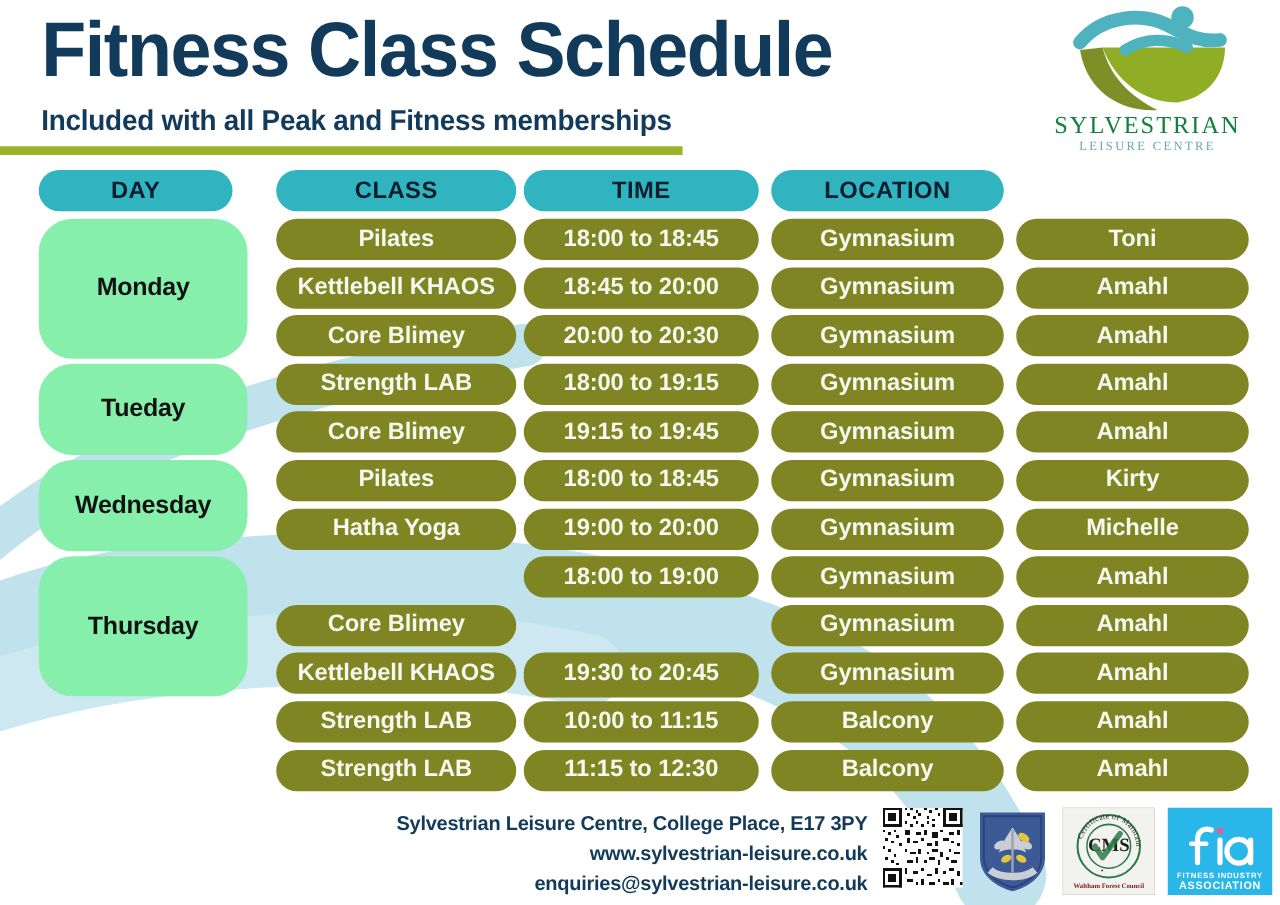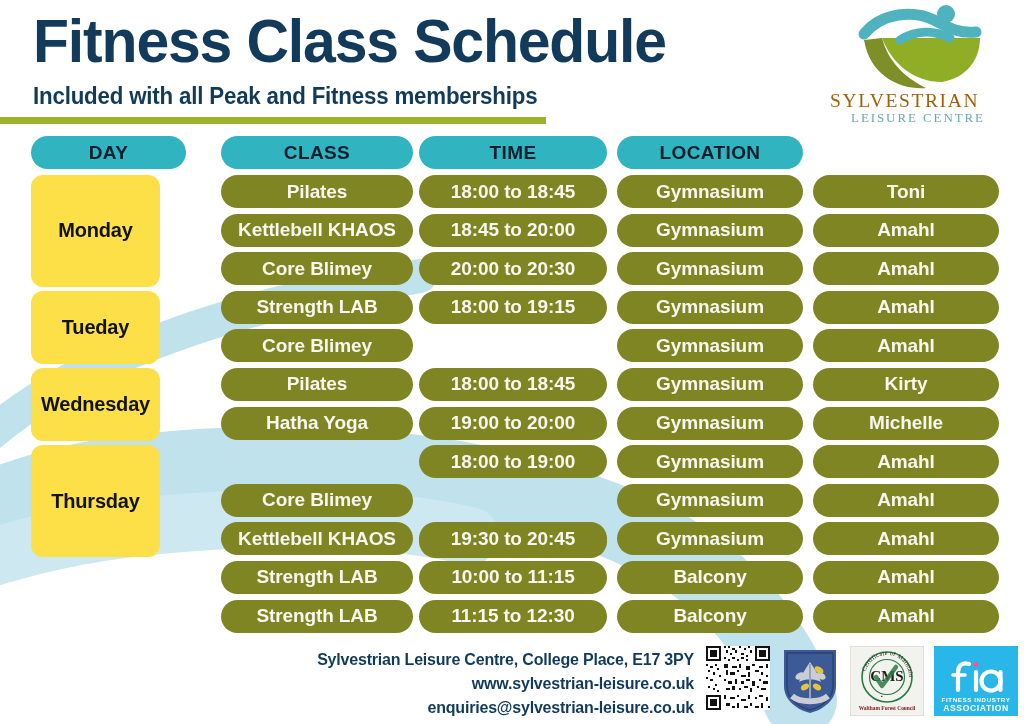--- a/index.html
+++ b/index.html
@@ -47,32 +47,33 @@
   .rule {
     position: absolute; left: 0px; top: 117px;
     width: 546px; height: 7px;
     background: #9CB22A;
   }
 
   
   .brand { position: absolute; right: 18px; top: 4px; width: 176px; height: 124px; z-index: 4; }
   .brand svg { display: block; }
   .brand-name {
+    text-align: center;
     font-family: "Liberation Serif", serif;
-    color: #a16207;
+    color: #15803d;
     font-size: 19.5px;
     letter-spacing: 1.6px;
     line-height: 20px;
     margin-top: 1px;
   }
   .brand-sub {
     text-align: center;
     font-family: "Liberation Serif", serif;
     color: #6BA8B0;
-    font-size: 13px;
+    font-size: 10px;
     letter-spacing: 1.9px;
     line-height: 11px;
     margin-top: 1px;
   }
 
   
   .table { position: absolute; left: 0; top: 136px; width: 1024px; z-index: 3; }
 
   .head-row { position: relative; height: 37px; }
   .pill {
@@ -97,24 +98,24 @@
     color: #F7F7EF;
     font-size: 19px;
     font-weight: 700;
     letter-spacing: -0.1px;
   }
 
   
   .day-layer { position: absolute; left: 0; top: 37px; width: 220px; height: 470px; }
   .day-pill {
     position: absolute;
-    left: 31px; width: 129px;
-    background: #fde047;
+    left: 31px; width: 167px;
+    background: #86efac;
     color: #121212;
-    border-radius: 12px;
+    border-radius: 27px;
     display: flex; align-items: center; justify-content: center;
     font-size: 20px; font-weight: 700;
     letter-spacing: -0.2px;
   }
 
   
   .footer { position: absolute; left: 0; top: 644px; width: 1024px; height: 80px; z-index: 3; }
   .contact {
     position: absolute; right: 330px; top: 4px;
     text-align: right;
@@ -210,20 +211,21 @@
           <div class="pill td" style="left: 813px; width: 186px;">Amahl</div>
         </div>
         <div class="body-row">
           <div class="pill td" style="left: 221px; width: 192px;">Strength LAB</div>
           <div class="pill td" style="left: 419px; width: 188px;">18:00 to 19:15</div>
           <div class="pill td" style="left: 617px; width: 186px;">Gymnasium</div>
           <div class="pill td" style="left: 813px; width: 186px;">Amahl</div>
         </div>
         <div class="body-row">
           <div class="pill td" style="left: 221px; width: 192px;">Core Blimey</div>
+          <div class="pill td" style="left: 419px; width: 188px;">19:15 to 19:45</div>
           <div class="pill td" style="left: 617px; width: 186px;">Gymnasium</div>
           <div class="pill td" style="left: 813px; width: 186px;">Amahl</div>
         </div>
         <div class="body-row">
           <div class="pill td" style="left: 221px; width: 192px;">Pilates</div>
           <div class="pill td" style="left: 419px; width: 188px;">18:00 to 18:45</div>
           <div class="pill td" style="left: 617px; width: 186px;">Gymnasium</div>
           <div class="pill td" style="left: 813px; width: 186px;">Kirty</div>
         </div>
         <div class="body-row">

